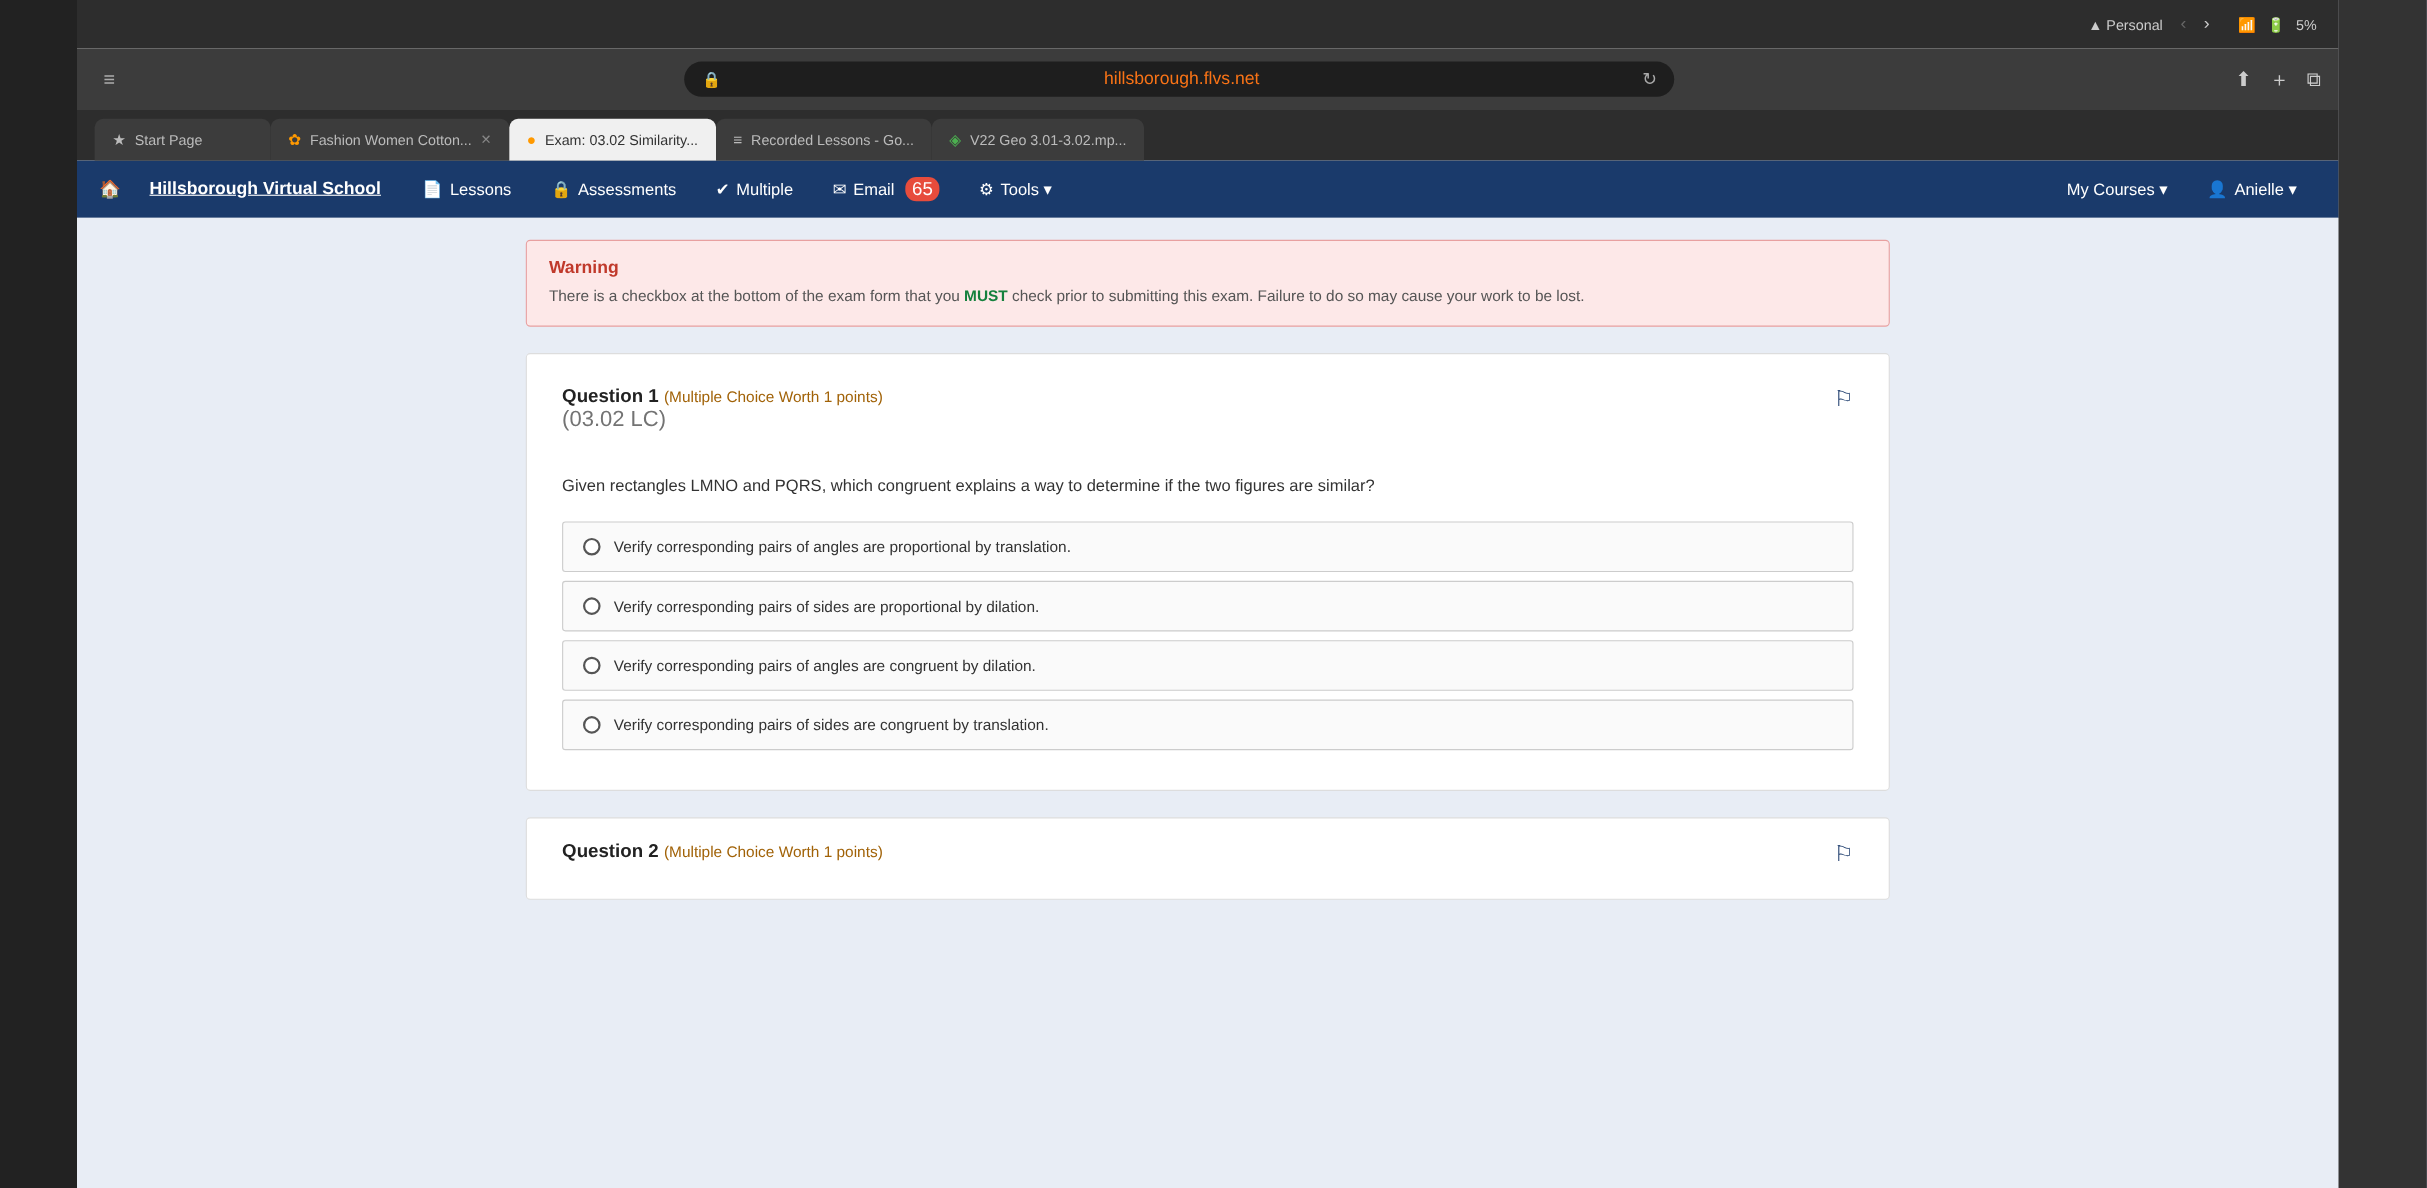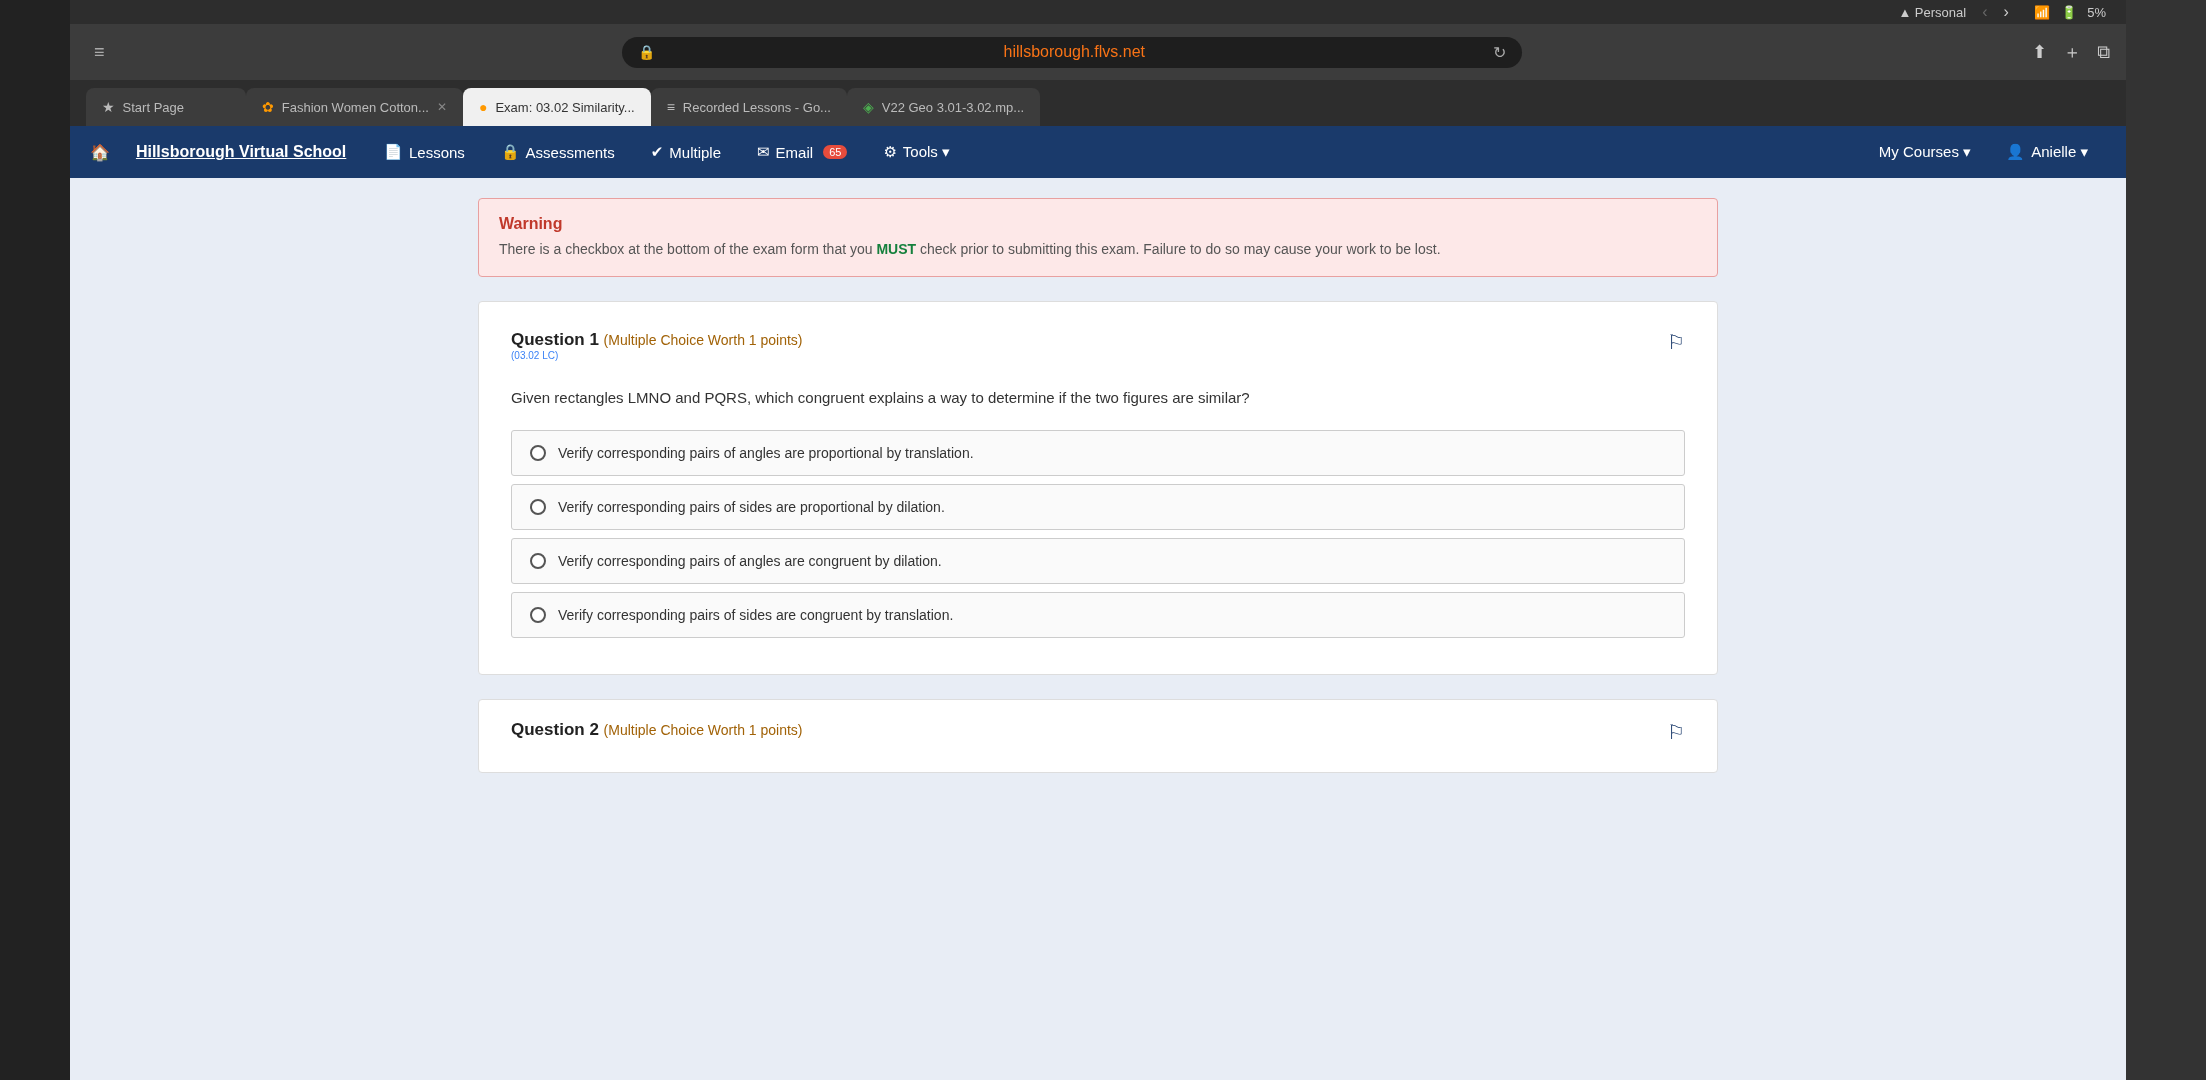--- a/index.html
+++ b/index.html
@@ -158,21 +158,21 @@
 
     .flvs-nav-right {
       margin-left: auto;
       display: flex;
       align-items: center;
     }
 
     .email-badge {
       background: #e74c3c;
       color: #fff;
-      font-size: 11px;
+      font-size: 17px;
       border-radius: 10px;
       padding: 1px 6px;
       margin-left: 4px;
     }
 
     
     .content-area {
       background: #e8edf5;
       flex: 1;
       padding: 20px 0;
@@ -235,23 +235,23 @@
       color: #222;
     }
 
     .question-title .q-sub {
       font-size: 14px;
       font-weight: normal;
       color: #a16207;
     }
 
     .question-code {
-      font-size: 10px;
-      color: #3b82f6;
-      margin-bottom: 18px;
+      font-size: 20px;
+      color: #737373;
+      margin-bottom: 30px;
     }
 
     .question-flag {
       color: #1a3a6b;
       font-size: 20px;
       cursor: pointer;
     }
 
     .question-text {
       font-size: 15px;
@@ -314,21 +314,21 @@
       margin-right: 80px;
       flex: 1;
       display: flex;
       flex-direction: column;
       background: #fff;
     }
 
     
     .status-bar {
       background: #2d2d2d;
-      height: 24px;
+      height: 44px;
       display: flex;
       align-items: center;
       justify-content: flex-end;
       padding: 0 20px;
       gap: 10px;
       color: #ccc;
       font-size: 13px;
     }
 
     .nav-arrows {

